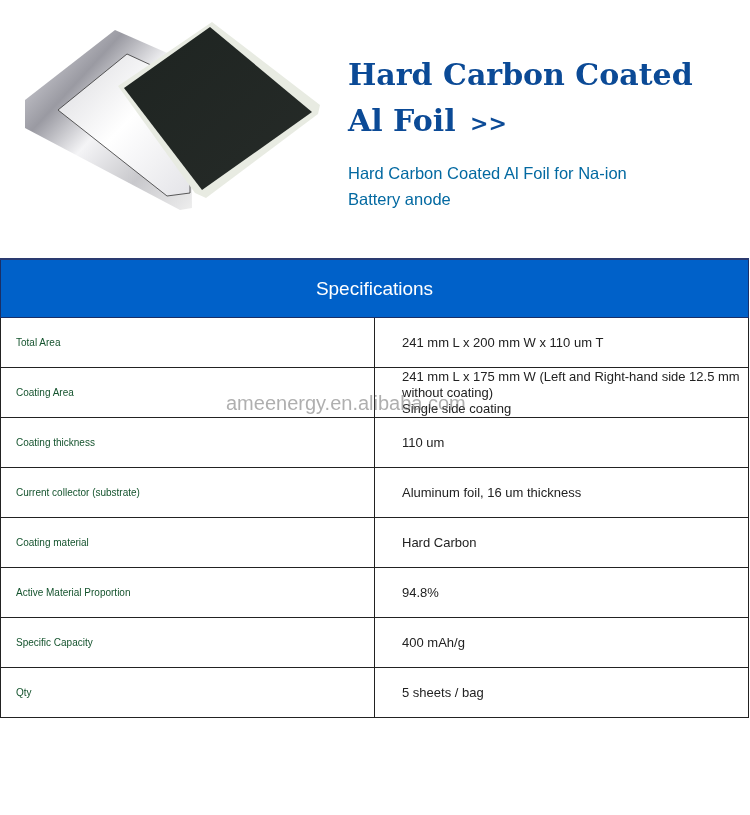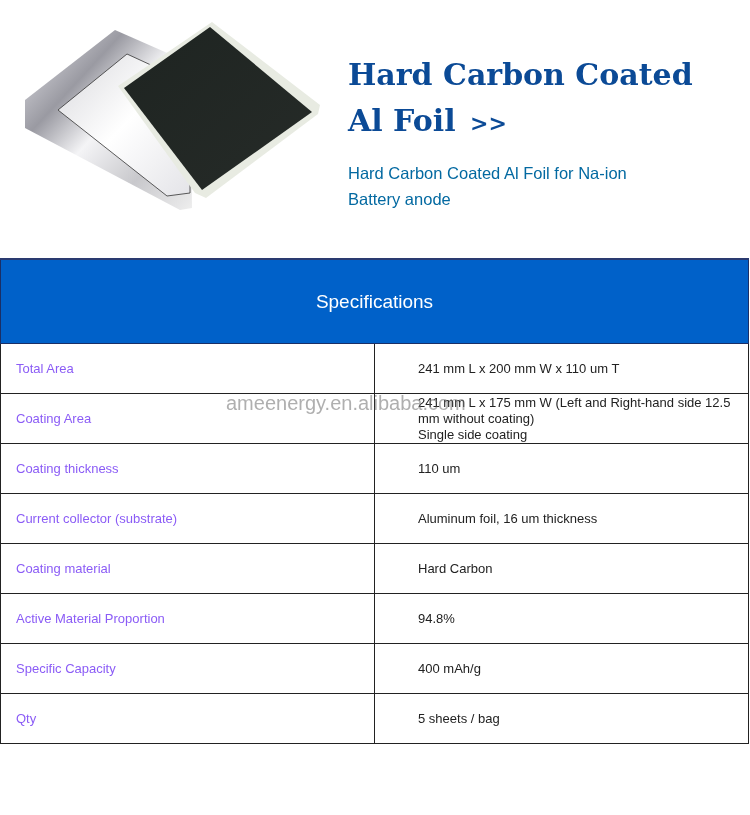--- a/index.html
+++ b/index.html
@@ -52,40 +52,40 @@
       width: 749px;
       border-collapse: collapse;
       table-layout: fixed;
     }
     .spec-table th {
       background: #0061c9;
       color: #ffffff;
       font-weight: normal;
       font-size: 19px;
       height: 49px;
-      padding: 17px;
+      padding: 4px;
       text-align: center;
       border: 1px solid #1a2f66;
       border-top: 2px solid #2a3a70;
     }
     .spec-table td {
       height: 49px;
       padding: 0;
       border: 1px solid #222222;
-      font-size: 13px;
-      color: #8b5cf6;
+      font-size: 10px;
+      color: #14532d;
       vertical-align: middle;
     }
     .spec-table td.label {
       width: 224px;
       padding-left: 15px;
       box-sizing: border-box;
     }
     .spec-table td.value {
-      padding-left: 43px;
+      padding-left: 27px;
       color: #222222;
       font-size: 13px;
       line-height: 16px;
       border-left: 1.5px solid #555555;
       margin-left: 32px;
     }
     .value-line { display: block; }
     .watermark {
       position: absolute;
       left: 226px; top: 392px;

